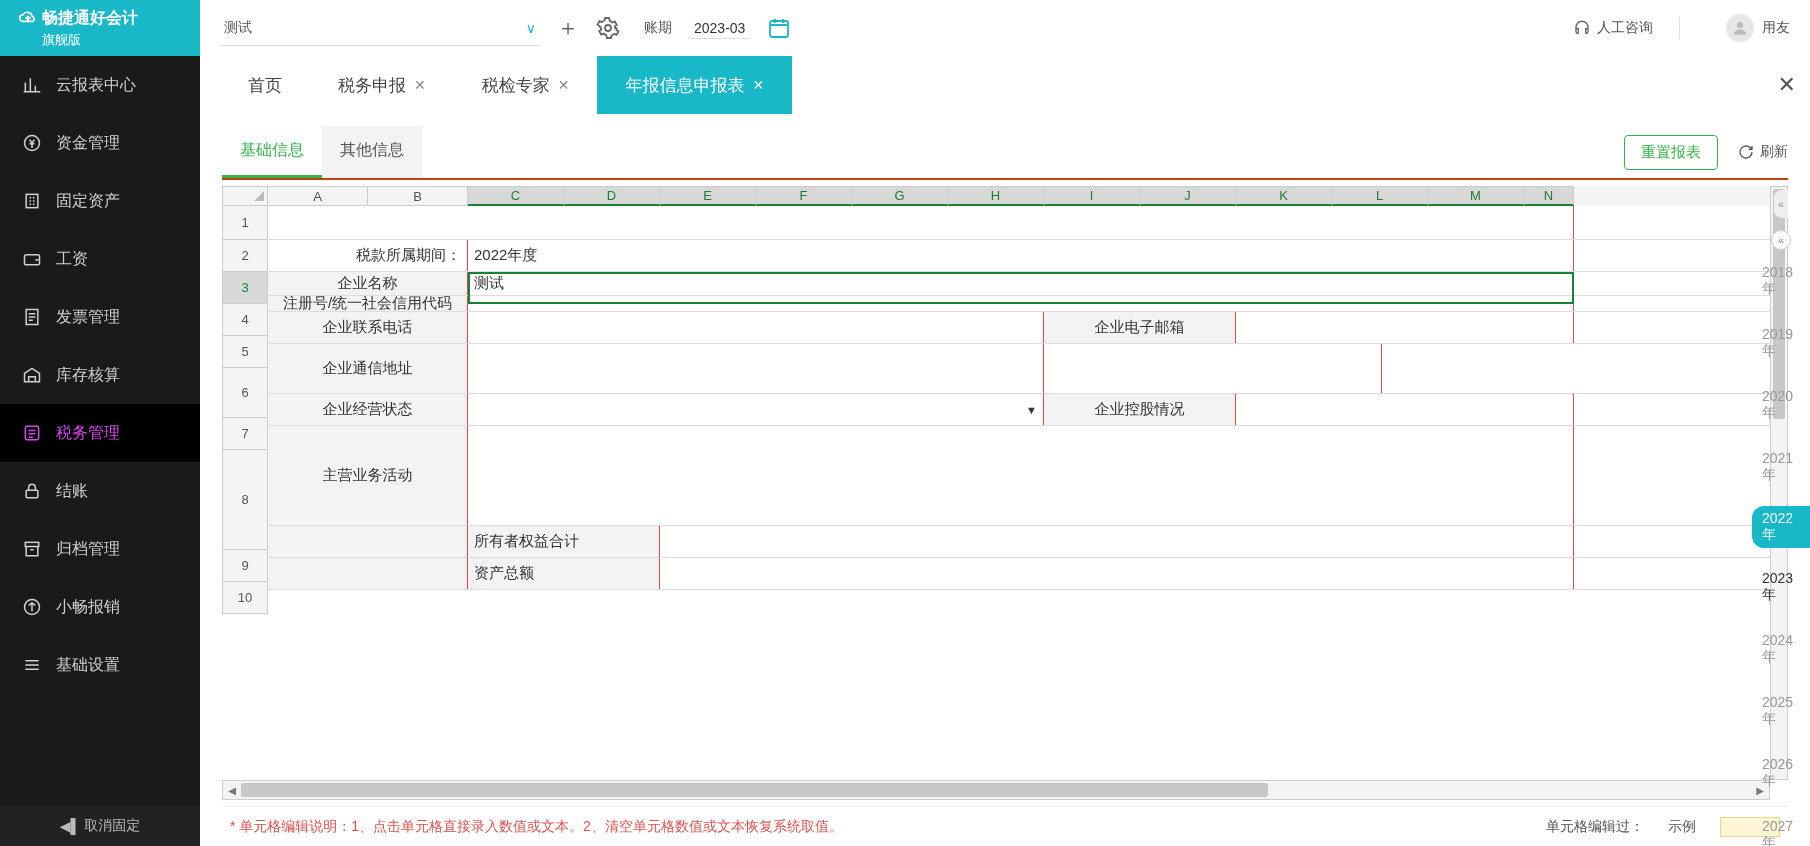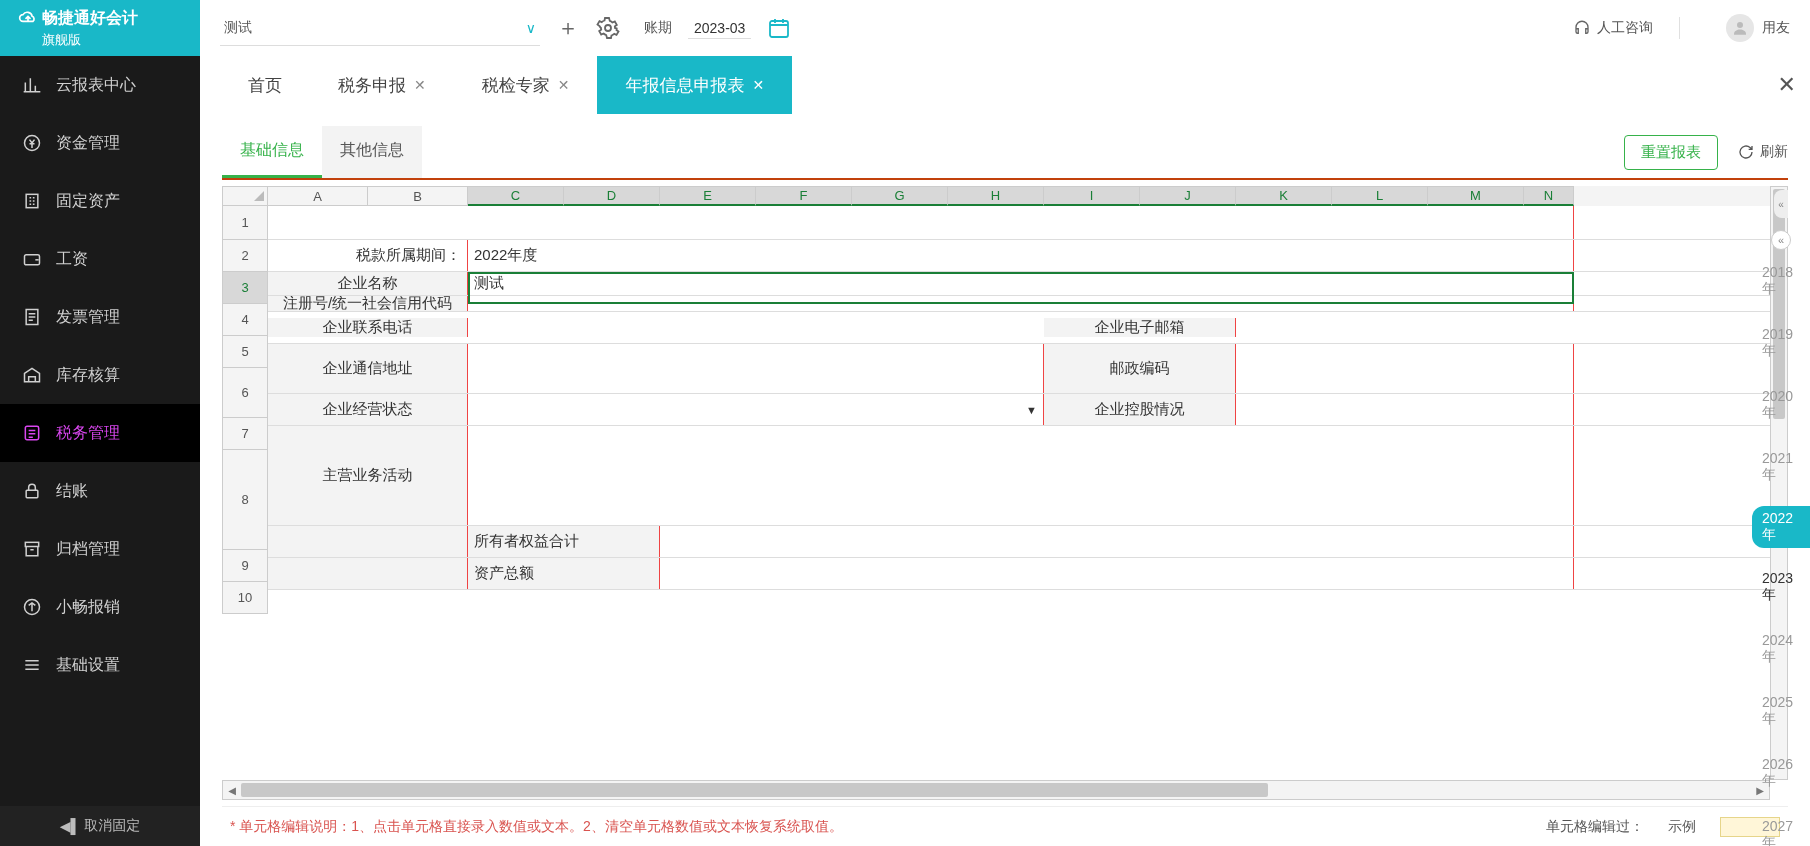--- a/index.html
+++ b/index.html
@@ -344,30 +344,29 @@
                   <div class="grid-cell" style="width: 1106px;">2022年度</div>
                 </div>
                 <div class="grid-row" style="height: 24px;">
                   <div class="grid-cell cell-label" style="width: 200px;">企业名称</div>
                   <div class="grid-cell" style="width: 1106px;">测试</div>
                 </div>
                 <div class="grid-row" style="height: 16px;">
                   <div class="grid-cell cell-label" style="width: 200px;">注册号/统一社会信用代码</div>
                   <div class="grid-cell" style="width: 1106px;"></div>
                 </div>
-                <div class="grid-row" style="height: 32px; align-items: center;">
+                <div class="grid-row" style="height: 32px;">
                   <div class="grid-cell cell-label" style="width: 200px;">企业联系电话</div>
                   <div class="grid-cell" style="width: 576px;"></div>
                   <div class="grid-cell cell-label" style="width: 192px;">企业电子邮箱</div>
                   <div class="grid-cell" style="width: 338px;"></div>
                 </div>
                 <div class="grid-row" style="height: 50px;">
                   <div class="grid-cell cell-label" style="width: 200px;">企业通信地址</div>
                   <div class="grid-cell" style="width: 576px;"></div>
-                  <div class="grid-cell cell-label" style="width: 192px;">邮政编码</div>
                   <div class="grid-cell" style="width: 338px;"></div>
                 </div>
                 <div class="grid-row" style="height: 32px;">
                   <div class="grid-cell cell-label" style="width: 200px;">企业经营状态</div>
                   <div class="grid-cell" style="width: 576px;;justify-content:center">
                     <span class="dropdown-marker">▼</span>
                   </div>
                   <div class="grid-cell cell-label" style="width: 192px;">企业控股情况</div>
                   <div class="grid-cell" style="width: 338px;"></div>
                 </div>

